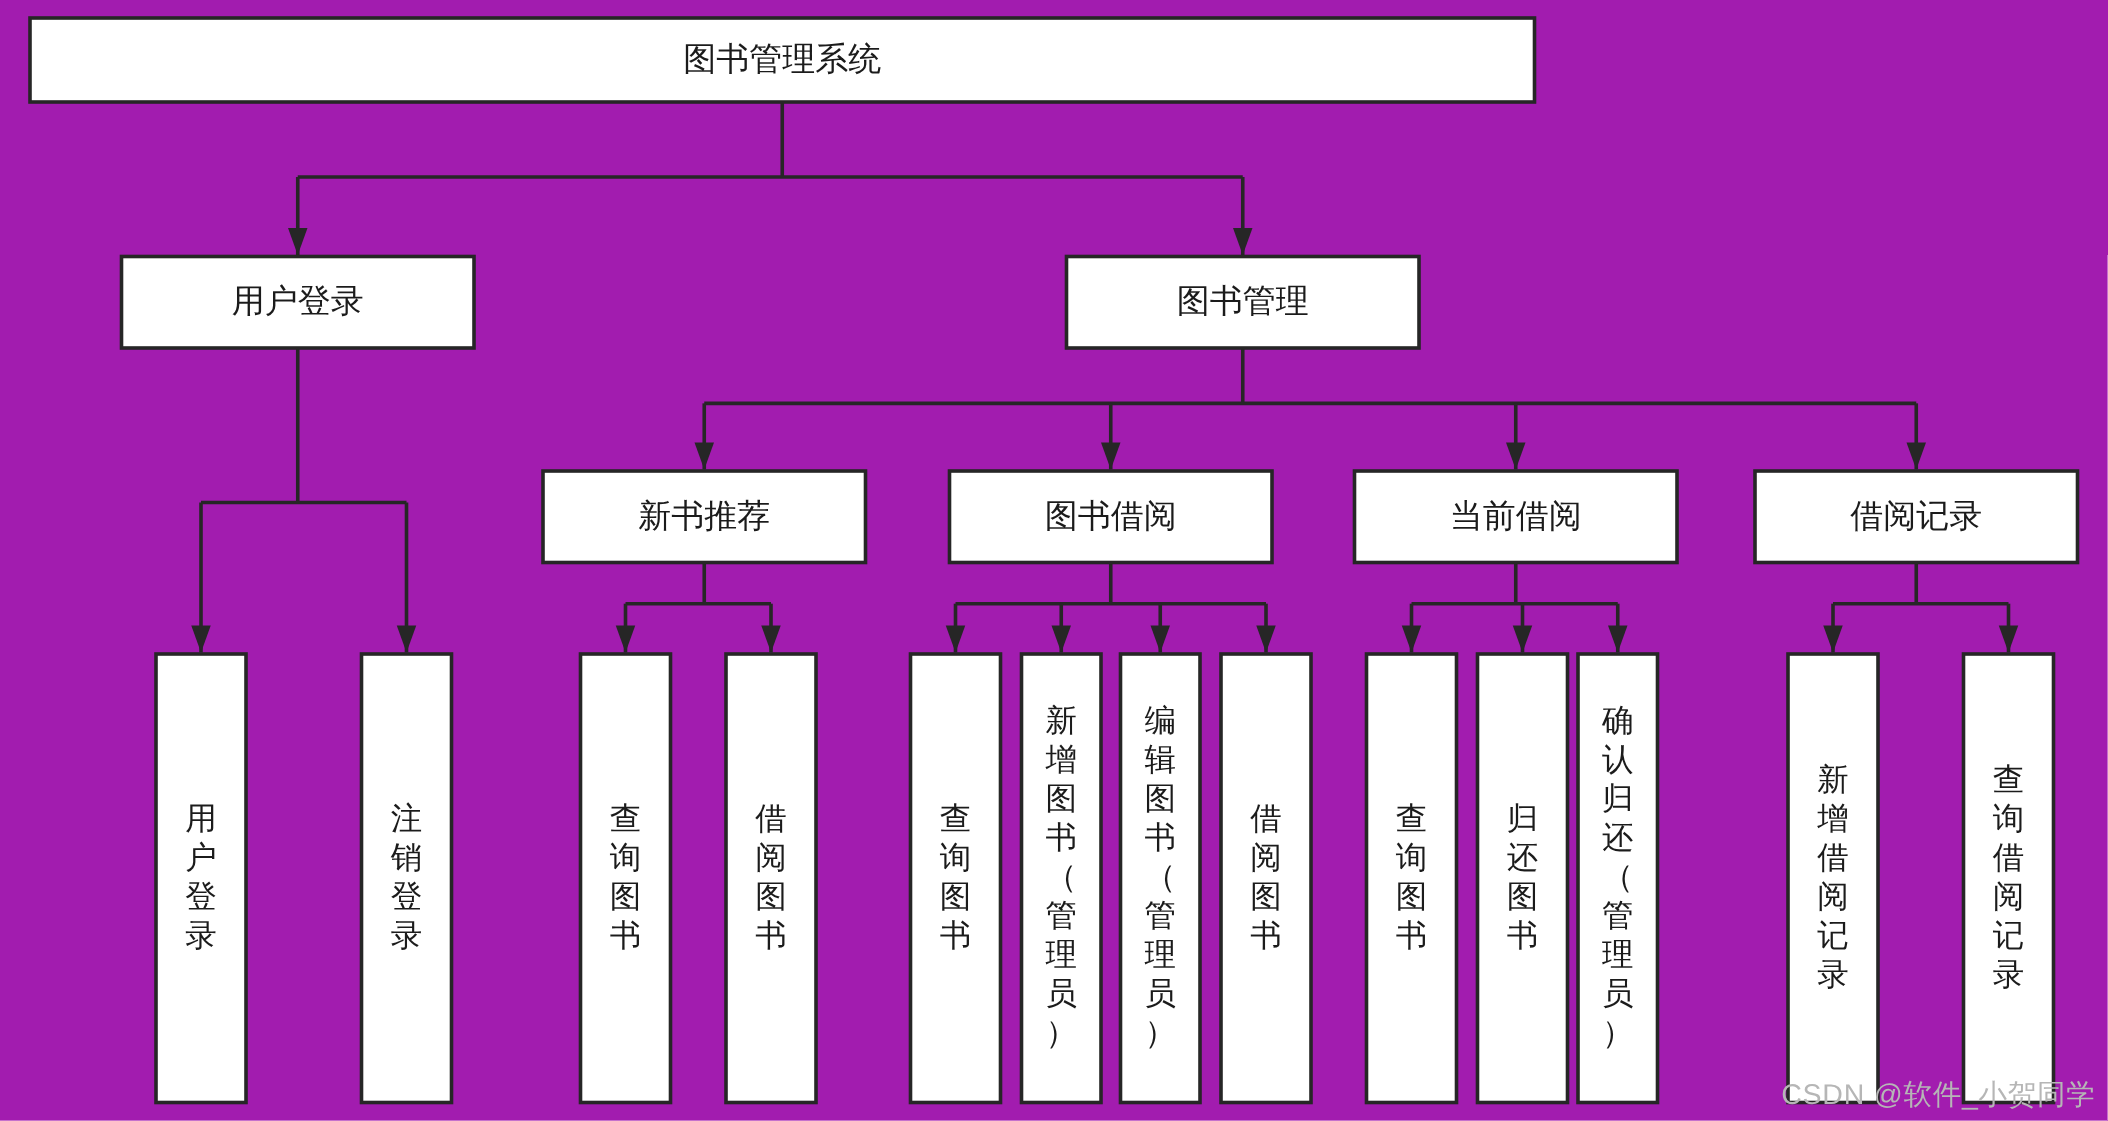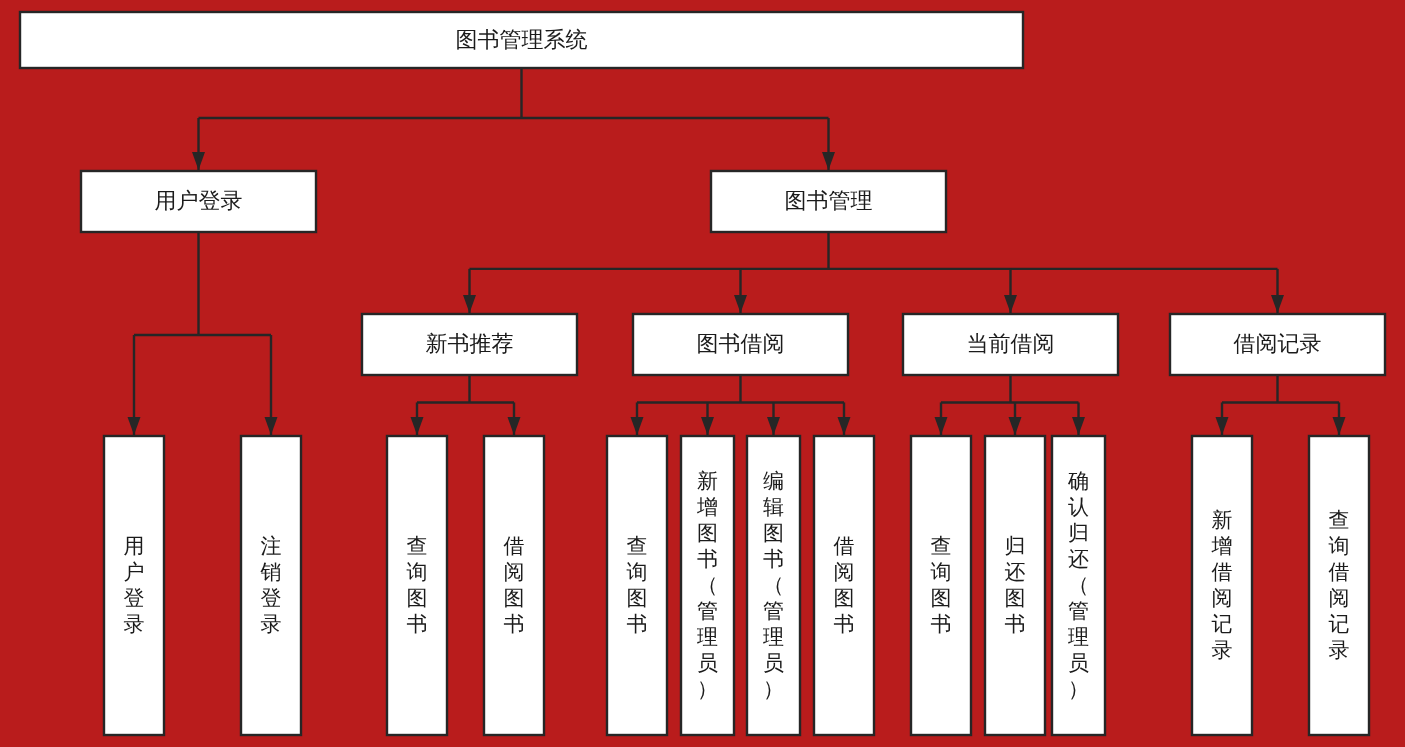--- a/index.html
+++ b/index.html
@@ -11,21 +11,21 @@
   body {
     font-family: "Liberation Sans", "DejaVu Sans", sans-serif;
     width: 1405px;
     height: 747px;
     overflow: hidden;
   }
   #diagram-root {
     position: relative;
     width: 1405px;
     height: 747px;
-    background: #b91c1c;
+    background: #a21caf;
   }
   svg.diagram-canvas {
     position: absolute;
     top: 0;
     left: 0;
     width: 1405px;
     height: 747px;
     display: block;
   }
   .node-box {
@@ -207,13 +207,14 @@
         <g>
           <rect x="1192" y="436" width="60" height="299" class="node-box"></rect>
           <text x="1222" y="520.5" class="node-label-v"><tspan x="1222" dy="0">新</tspan><tspan x="1222" dy="26">增</tspan><tspan x="1222" dy="26">借</tspan><tspan x="1222" dy="26">阅</tspan><tspan x="1222" dy="26">记</tspan><tspan x="1222" dy="26">录</tspan></text>
         </g>
         <g>
           <rect x="1309" y="436" width="60" height="299" class="node-box"></rect>
           <text x="1339" y="520.5" class="node-label-v"><tspan x="1339" dy="0">查</tspan><tspan x="1339" dy="26">询</tspan><tspan x="1339" dy="26">借</tspan><tspan x="1339" dy="26">阅</tspan><tspan x="1339" dy="26">记</tspan><tspan x="1339" dy="26">录</tspan></text>
         </g>
       </g>
   </svg>
+  <div class="watermark-text">CSDN @软件_小贺同学</div>
 </div>
 
 </body></html>

